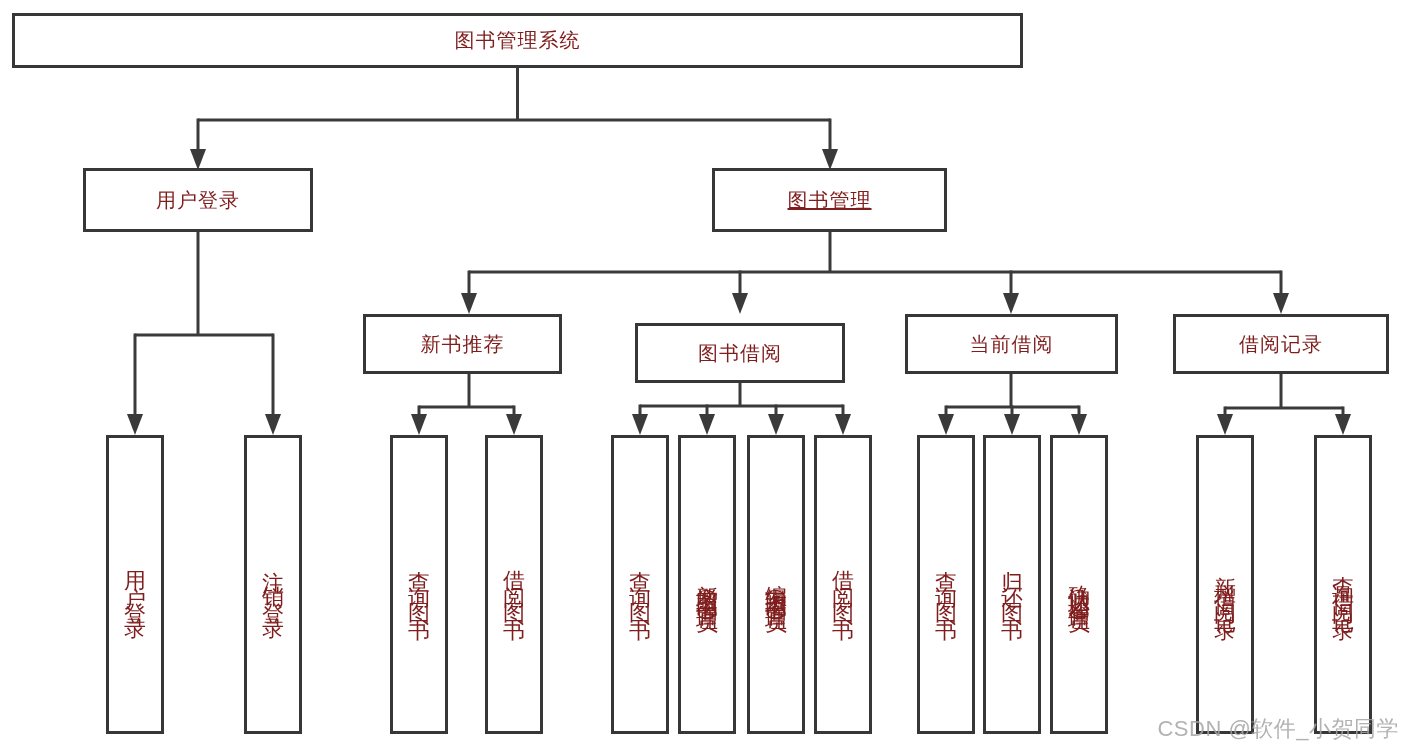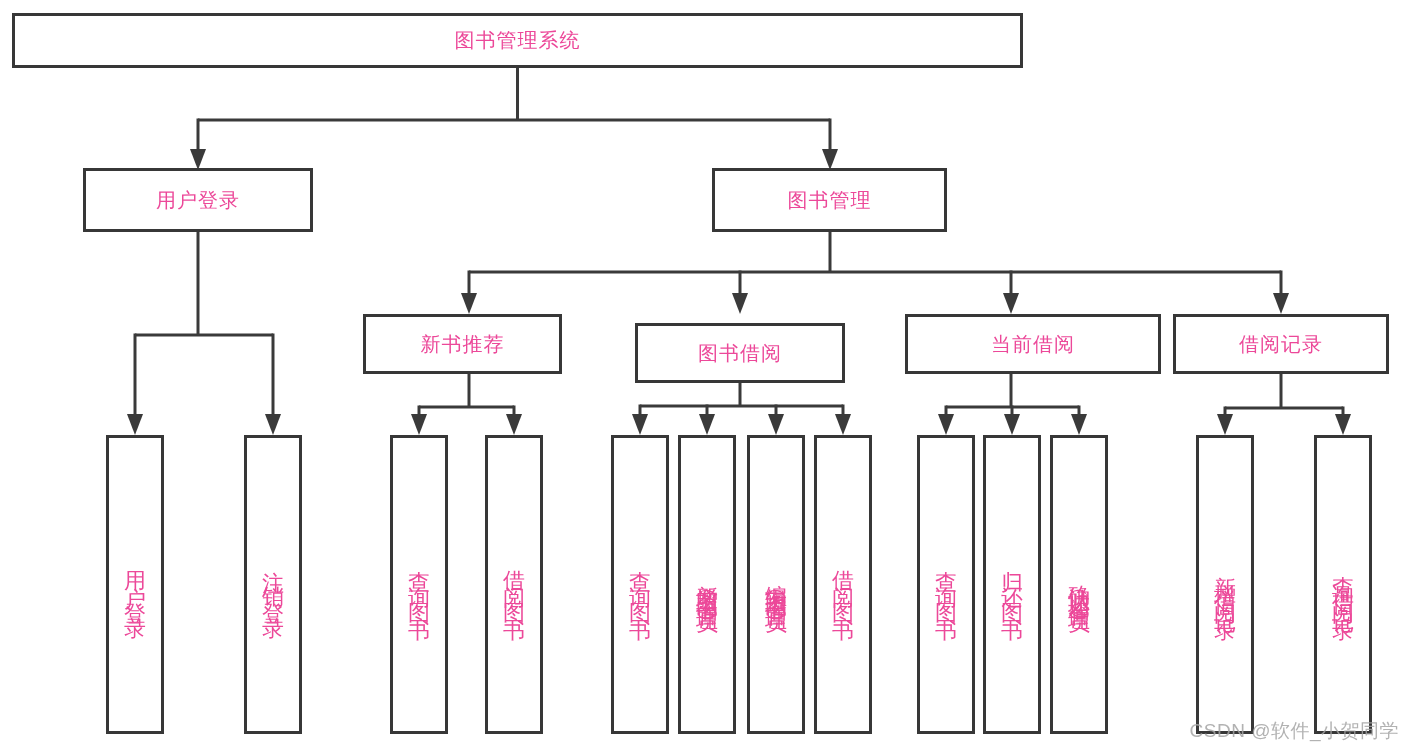--- a/index.html
+++ b/index.html
@@ -21,21 +21,21 @@
     top: 0;
     width: 1405px;
     height: 747px;
     z-index: 1;
   }
   .node {
     position: absolute;
     box-sizing: border-box;
     background: #ffffff;
     border: 3px solid #373737;
-    color: #ec4899;
+    color: #7f1d1d;
     display: flex;
     align-items: center;
     justify-content: center;
     z-index: 2;
   }
   .node.h-label {
     font-size: 20px;
     letter-spacing: 1px;
   }
   .node.leaf {
@@ -50,21 +50,21 @@
     line-height: 1;
     white-space: nowrap;
   }
   .leaf .sp-lg { letter-spacing: 16px; }
   .leaf .sp-md { letter-spacing: 9px; }
   .leaf .sp-sm { letter-spacing: 4px; }
   .watermark {
     position: absolute;
     right: 6px;
     bottom: 3px;
-    font-size: 19px;
+    font-size: 22px;
     color: rgba(165,165,165,0.85);
     z-index: 5;
     letter-spacing: 0.5px;
   }
 </style>
 </head>
 <body>
 
 <div class="canvas">
 
@@ -141,31 +141,31 @@
     </g>
   </svg>
 
   <div class="node h-label" style="left:12px; top:13px; width:1011px; height:55px;">
     <span>图书管理系统</span>
   </div>
 
   <div class="node h-label" style="left:83px; top:168px; width:230px; height:64px;">
     <span>用户登录</span>
   </div>
-  <div class="node h-label" style="left:712px; top:168px; width:235px; height:64px;">
+  <div class="node h-label" style="left:712px; top:168px; width:235px; height:64px;text-decoration:underline;">
     <span>图书管理</span>
   </div>
 
   <div class="node h-label" style="left:363px; top:314px; width:199px; height:60px;">
     <span>新书推荐</span>
   </div>
   <div class="node h-label" style="left:635px; top:314px; width:210px; height:60px;margin-top:9px;">
     <span>图书借阅</span>
   </div>
-  <div class="node h-label" style="left:905px; top:314px; width:256px; height:60px;">
+  <div class="node h-label" style="left:905px; top:314px; width:213px; height:60px;">
     <span>当前借阅</span>
   </div>
   <div class="node h-label" style="left:1173px; top:314px; width:216px; height:60px;">
     <span>借阅记录</span>
   </div>
 
   <div class="node leaf" style="left:106px;">
     <span class="vtext sp-lg">用户登录</span>
   </div>
   <div class="node leaf" style="left:244px;">

